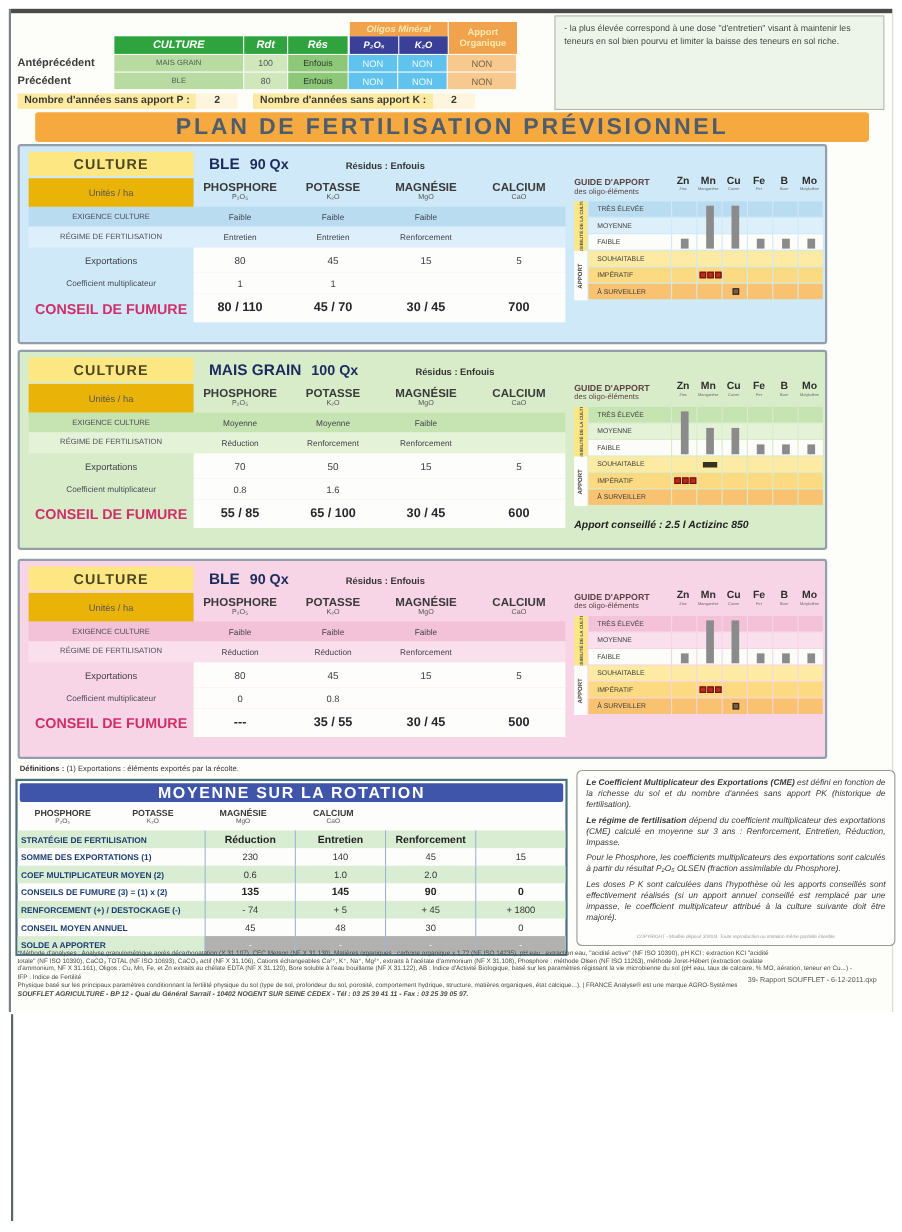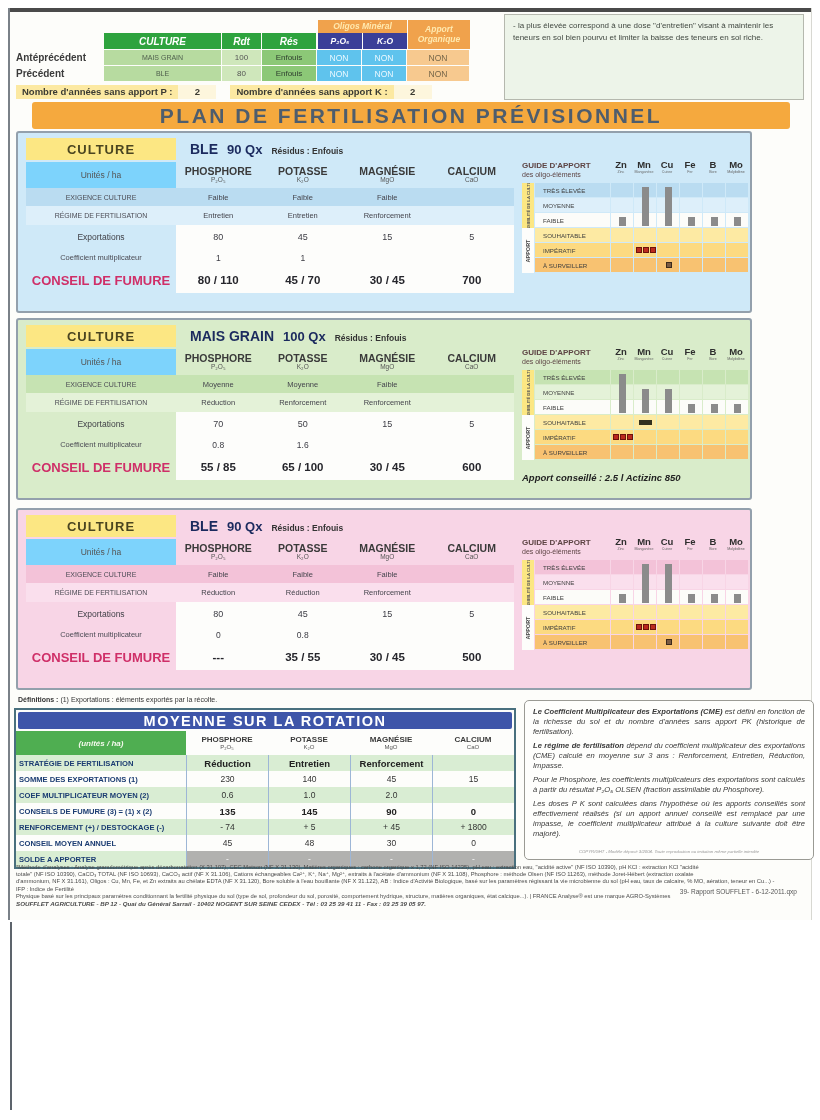--- a/index.html
+++ b/index.html
@@ -19,21 +19,21 @@
   .hc{margin-right:1px;display:flex;align-items:center;justify-content:center;
       color:#fff;font-weight:bold;font-style:italic;font-size:10px;}
   .hc.green{background:#2ea33e;}
   .hc.navy{background:#3a3f98;font-size:8.5px;}
   .hc.orange{background:#f0a24c;color:#ffe9af;font-size:8.5px;text-align:center;line-height:1.1;}
   .w118{width:117px;}.w40{width:39px;}.w55{width:54px;}.w45{width:44px;}
   .ht-mid{width:90px;display:flex;flex-direction:column;}
   .ht-mid .minrow{height:13px;margin-bottom:0;}
   .ht-mid .navyrow{display:flex;height:16px;}
   .ht-org{width:62px;height:29px;background:#f0a24c;color:#ffe9af;font-weight:bold;
-          font-style:italic;font-size:8.5px;display:flex;align-items:center;justify-content:center;
+          font-size:8.5px;display:flex;align-items:center;justify-content:center;
           text-align:center;line-height:1.15;}
   .hrow{display:flex;height:15px;margin-top:1px;}
   .hlab{width:88px;font-weight:bold;color:#3b3b3b;font-size:10px;display:flex;align-items:center;}
   .hcell{margin-right:1px;display:flex;align-items:center;justify-content:center;}
   .cg1{background:#b7dba0;color:#50604e;font-size:7px;}
   .cg2{background:#cfe7bb;color:#555;font-size:8px;}
   .cg3{background:#8cc877;color:#2f3f2f;font-size:8px;}
   .cb{background:#5fc3ed;color:#eaf8ff;font-size:8.5px;}
   .co{background:#f7c98f;color:#77674a;font-size:8.5px;}
   .years{display:flex;height:17px;margin-top:2px;align-items:center;
@@ -56,23 +56,23 @@
   .block{position:absolute;left:6px;width:736px;height:182px;border:2px solid #93a0ac;
          border-radius:3px;box-sizing:border-box;}
   .b-blue {background:#cfe9f8;--t1:#badcf1;--t2:#ddeffa;}
   .b-green{background:#d9ecca;--t1:#c6e3b2;--t2:#e4f2d8;}
   .b-pink {background:#f8d5e6;--t1:#f3c2d8;--t2:#fadfed;}
   .ltab{position:absolute;left:8px;top:2px;width:488px;}
   .cult-row{display:flex;height:24px;margin-top:2px;align-items:center;}
   .cult-cell{width:150px;height:22px;background:#fce783;display:flex;align-items:center;
              justify-content:center;font-weight:bold;font-size:13px;color:#4a4520;letter-spacing:1px;}
   .cult-name{display:flex;align-items:baseline;gap:9px;padding-left:14px;color:#1b2a5e;font-weight:bold;}
-  .cn{font-size:14px;}.cy{font-size:13px;}.cr{font-size:8.5px;color:#333;}
+  .cn{font-size:14px;}.cy{font-size:13px;}.cr{font-size:8.5px;color:#333;margin-left:43px;}
   .hdr-row{display:flex;height:26px;margin-top:1px;}
-  .unit-cell{width:150px;background:#7dd3fc;display:flex;align-items:center;justify-content:center;
+  .unit-cell{width:150px;background:#eab308;display:flex;align-items:center;justify-content:center;
              font-size:8.5px;color:#555;}
   .ch{width:84.5px;display:flex;flex-direction:column;align-items:center;justify-content:center;
       color:#3a3a3a;line-height:1.05;}
   .ch b{font-size:10.5px;}
   .ch span{font-size:6.5px;color:#555;}
   .drow{display:flex;align-items:center;}
   .r-ex{height:18px;background:var(--t1);}
   .r-rg{height:19px;background:var(--t2);}
   .r-xp{height:23px;}.r-cf{height:19px;}.r-cs{height:26px;}
   .rlab{width:150px;text-align:center;color:#4c4c55;}
@@ -821,21 +821,20 @@
     </div>
   </div>
 
   <div class="defs">
     <b>Définitions :</b><span> (1) Exportations : éléments exportés par la récolte.</span>
   </div>
 
   <div class="rot">
     <div class="rot-banner">MOYENNE SUR LA ROTATION</div>
     <div class="rot-head">
-      <div class="rot-unit">(unités / ha)</div>
       <div class="rot-ch">
           <b>PHOSPHORE</b>
           <span>P₂O₅</span>
         </div>
       <div class="rot-ch">
           <b>POTASSE</b>
           <span>K₂O</span>
         </div>
       <div class="rot-ch">
           <b>MAGNÉSIE</b>

